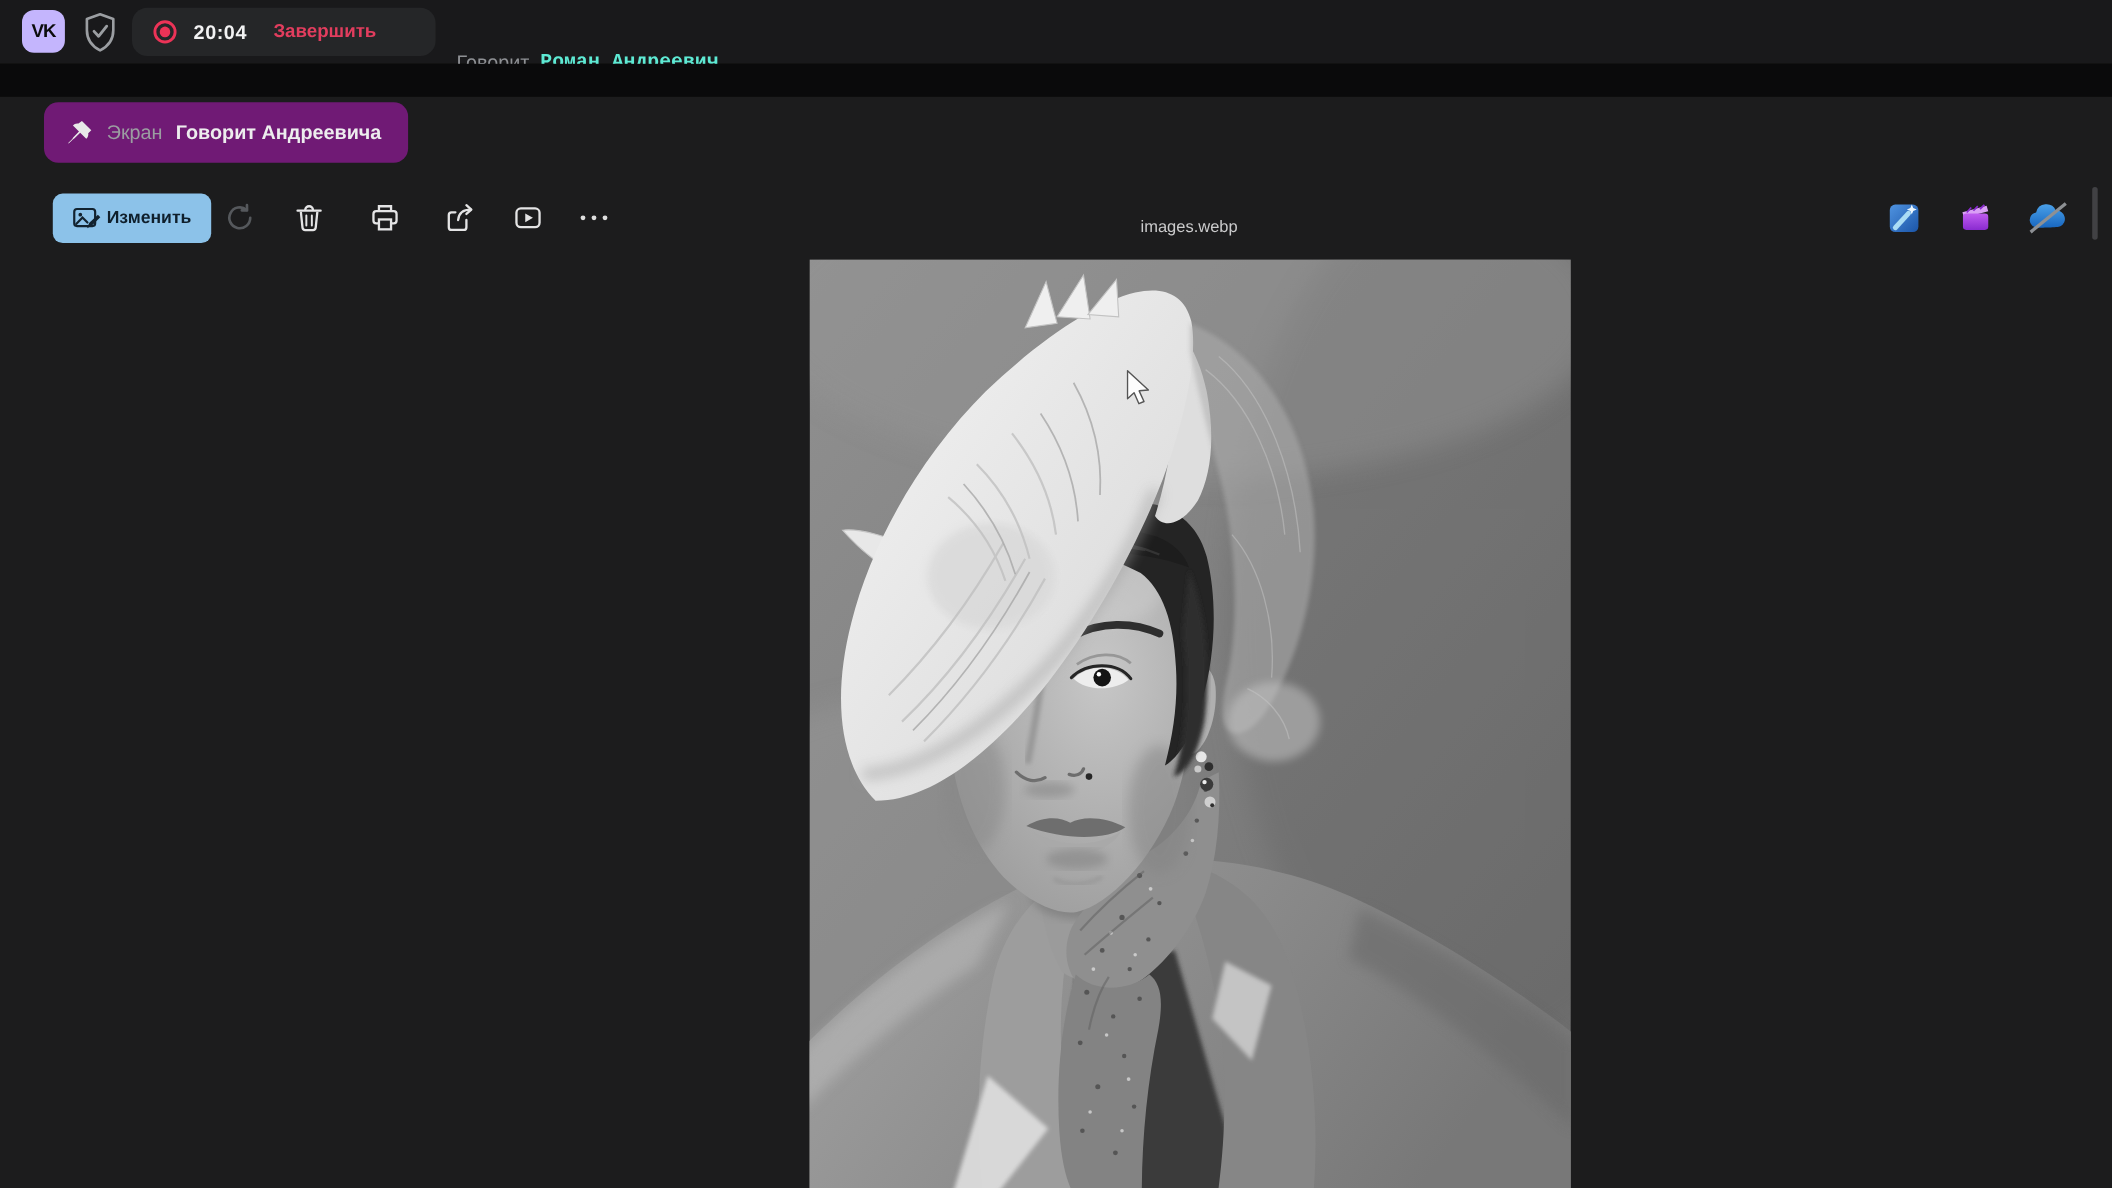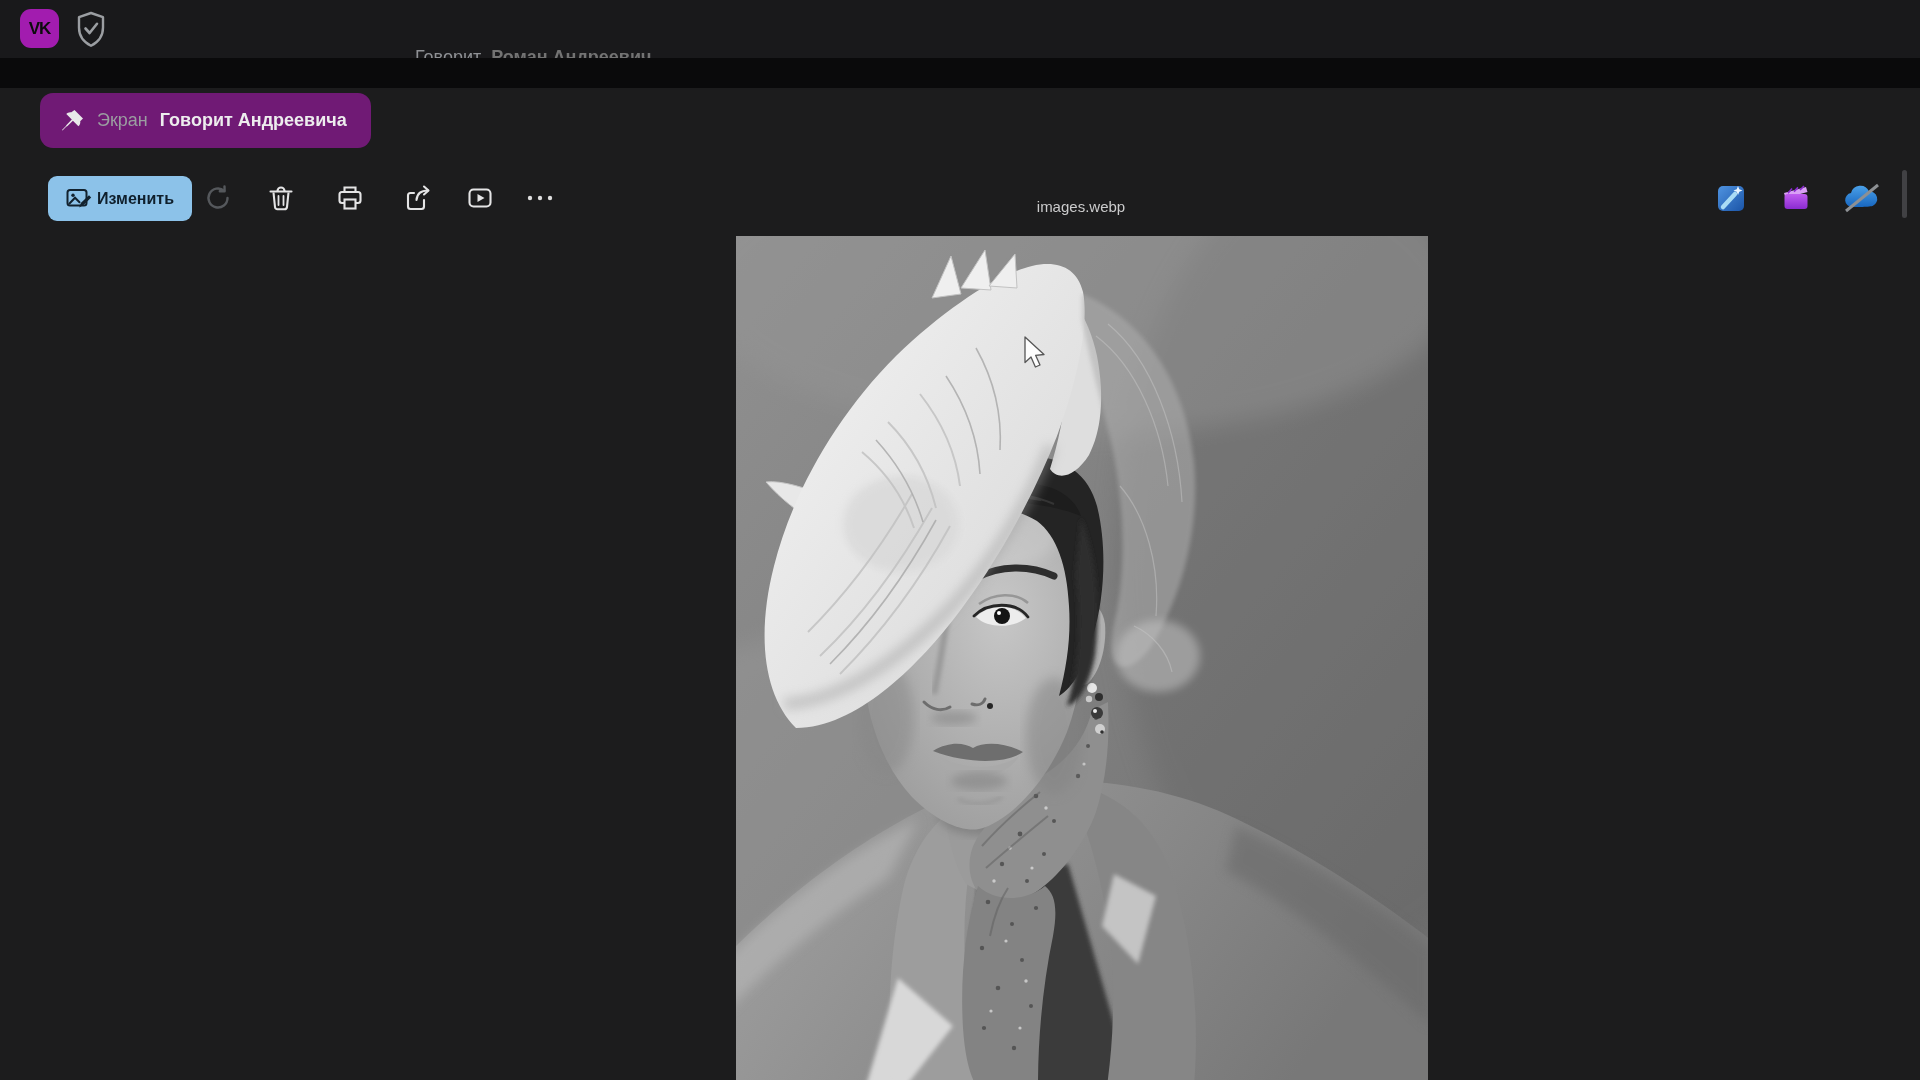--- a/index.html
+++ b/index.html
@@ -3,33 +3,33 @@
 <meta charset="utf-8">
 <style>
   * { margin:0; padding:0; box-sizing:border-box; }
   html,body { width:1920px; height:1080px; overflow:hidden; background:#000;
               font-family:"Liberation Sans", sans-serif; }
 
   
   #call-bar { position:absolute; left:0; top:0; width:1920px; height:58px;
               background:#19191b; display:flex; align-items:center; }
   #vk-logo { position:absolute; left:20px; top:9px; width:39px; height:39px;
-             background:#a21caf; border-radius:11px; display:flex; align-items:center;
+             background:#c4b5fd; border-radius:11px; display:flex; align-items:center;
              justify-content:center; font-weight:800; font-size:17px; color:#0c0c0c;
              letter-spacing:-1px; }
   #shield { position:absolute; left:76px; top:11px; }
   #rec-pill { position:absolute; left:120px; top:7px; height:44px; width:276px;
               background:#252628; border-radius:14px; display:flex; align-items:center;
               padding:0 18px; gap:14px; }
   #rec-timer { color:#f2f2f3; font-size:18px; font-weight:600; letter-spacing:.5px; }
   #end-btn { color:#e23d5e; font-size:17px; font-weight:700; margin-left:10px; cursor:pointer; }
   #speaker-wrap { position:absolute; left:415px; top:0; height:58px; display:flex;
                   align-items:center; gap:10px; font-size:18px;margin-top:28px; }
   #speaking-label { color:#8f9195; }
-  #speaker-name { color:#737373; font-weight:700; }
+  #speaker-name { color:#5eead4; font-weight:700;font-family:Liberation Mono, monospace; }
 
   
   #screen-area { position:absolute; left:0; top:58px; width:1920px; height:1022px;
                  background:#0a0a0b; }
   #photos-app { position:absolute; left:0; top:30px; width:1920px; height:992px;
                 background:#1c1c1d; }
 
   
   #pin-pill { position:absolute; left:40px; top:35px; height:55px; background:#701a75;
               border-radius:13px; display:inline-flex; align-items:center; padding:0 24px 0 20px;
@@ -61,20 +61,28 @@
 <body>
 
 <div id="call-bar">
   <div id="vk-logo">VK</div>
 
   <svg id="shield" width="30" height="37" viewBox="0 0 30 37">
     <path d="M15 2 L27 6.2 V16.5 C27 25.5 21.5 31.5 15 34.8 C8.5 31.5 3 25.5 3 16.5 V6.2 Z" fill="none" stroke="#9b9ea2" stroke-width="2.4" stroke-linejoin="round"></path>
     <path d="M9.5 17.5 L13.6 22 L21 12.8" fill="none" stroke="#9b9ea2" stroke-width="2.6" stroke-linecap="round" stroke-linejoin="round"></path>
   </svg>
 
+  <div id="rec-pill">
+    <svg width="24" height="24" viewBox="0 0 24 24">
+      <circle cx="12" cy="12" r="9.2" fill="none" stroke="#ec3357" stroke-width="2.6"></circle>
+      <circle cx="12" cy="12" r="4.8" fill="#ec3357"></circle>
+    </svg>
+    <span id="rec-timer">20:04</span>
+    <span id="end-btn">Завершить</span>
+  </div>
 
   <div id="speaker-wrap">
     <span id="speaking-label">Говорит</span>
     <span id="speaker-name">Роман Андреевич</span>
   </div>
 </div>
 
 <div id="screen-area">
   <div id="photos-app"></div>
 

